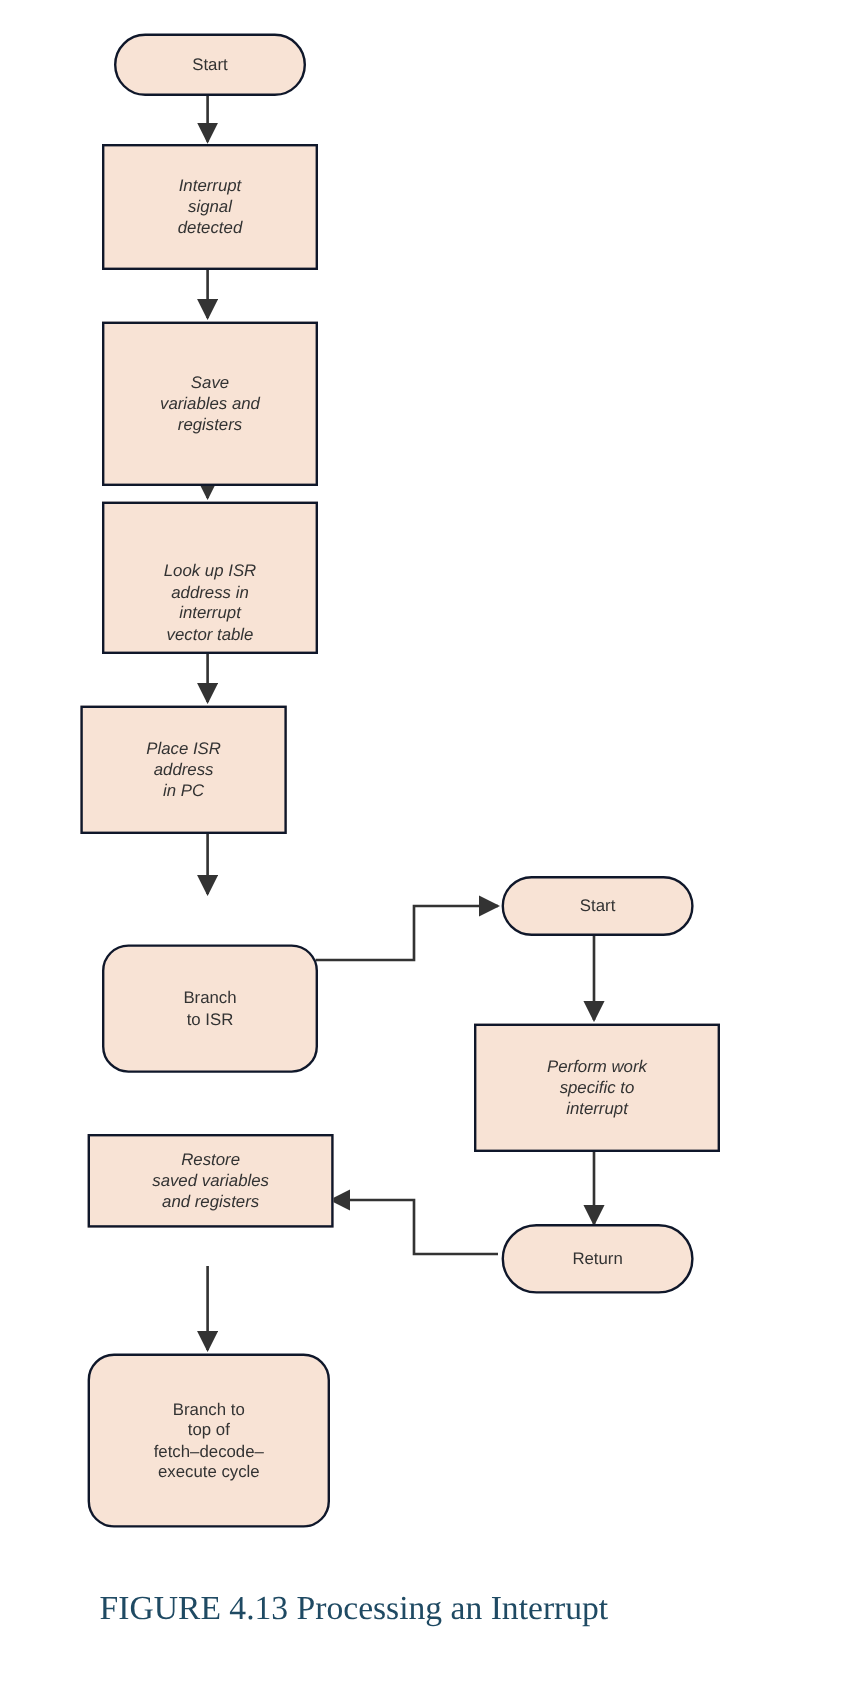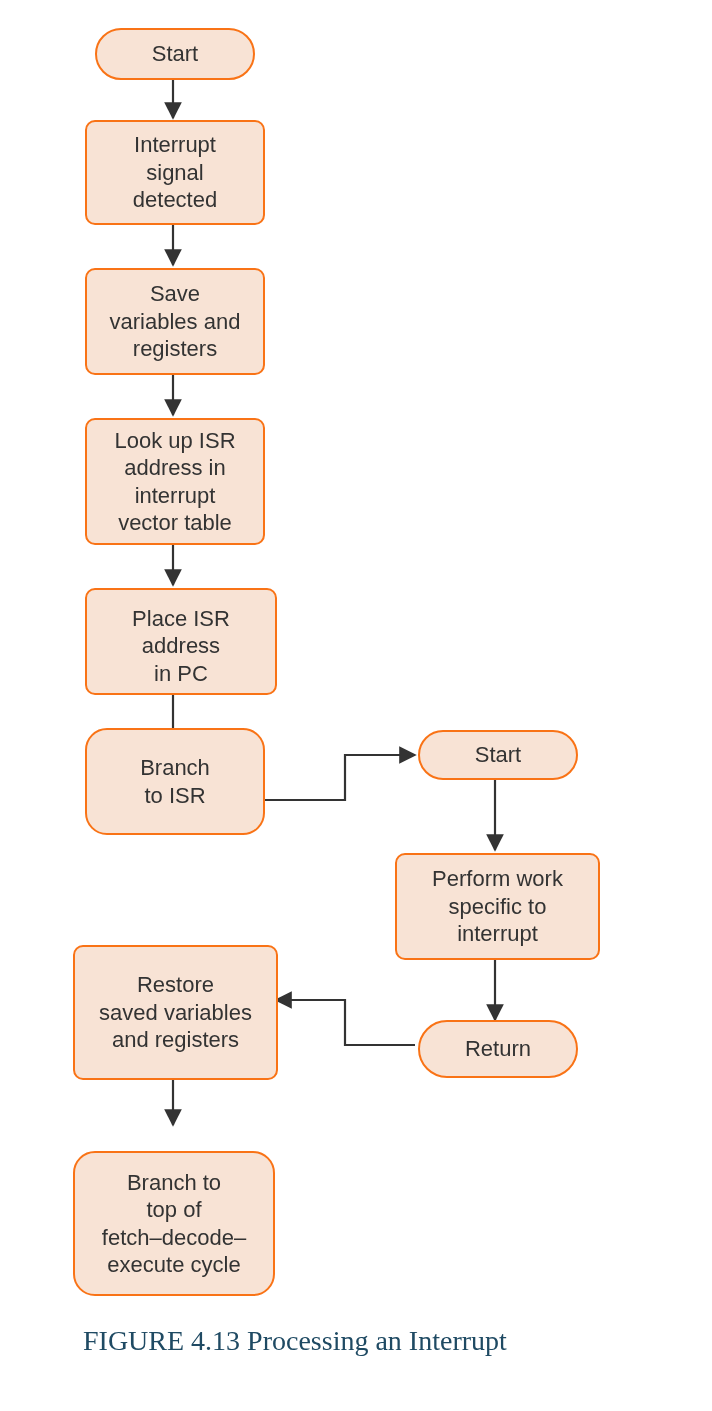--- a/index.html
+++ b/index.html
@@ -16,36 +16,37 @@
   }
   svg.connectors {
     position: absolute;
     left: 0; top: 0;
     width: 712px; height: 1411px;
     pointer-events: none;
   }
   .node {
     position: absolute;
     background: #f8e3d5;
-    border: 2px solid #f97316;
+    border: 2px solid #0f172a;
     box-sizing: border-box;
     display: flex;
     align-items: center;
     justify-content: center;
     text-align: center;
     color: #333;
-    font-size: 22px;
+    font-size: 14px;
     line-height: 1.25;
     padding: 6px 10px;
   }
   .node.terminator {
     border-radius: 999px;
   }
   .node.process {
-    border-radius: 10px;
+    border-radius: 0;
+    font-style: italic;
   }
   .node.rounded {
     border-radius: 22px;
   }
   .caption {
     position: absolute;
     font-family: Georgia, 'Times New Roman', serif;
     font-size: 28px;
     color: #1f4a63;
   }
@@ -86,41 +87,41 @@
   </svg>
 
   <div class="node terminator" style="left:95px; top:28px; width:160px; height:52px;">
     <span>Start</span>
   </div>
 
   <div class="node process" style="left:85px; top:120px; width:180px; height:105px;">
     <span>Interrupt<br>signal<br>detected</span>
   </div>
 
-  <div class="node process" style="left:85px; top:268px; width:180px; height:107px;">
+  <div class="node process" style="left:85px; top:268px; width:180px; height:137px;">
     <span>Save<br>variables and<br>registers</span>
   </div>
 
-  <div class="node process" style="left:85px; top:418px; width:180px; height:127px;">
+  <div class="node process" style="left:85px; top:418px; width:180px; height:127px;align-items:flex-end;">
     <span>Look up ISR<br>address in<br>interrupt<br>vector table</span>
   </div>
 
-  <div class="node process" style="left:85px; top:588px; width:192px; height:107px;align-items:flex-end;">
+  <div class="node process" style="left:67px; top:588px; width:172px; height:107px;">
     <span>Place ISR<br>address<br>in PC</span>
   </div>
 
-  <div class="node rounded" style="left:85px; top:728px; width:180px; height:107px;">
+  <div class="node rounded" style="left:85px; top:787px; width:180px; height:107px;">
     <span>Branch<br>to ISR</span>
   </div>
 
-  <div class="node process" style="left:73px; top:945px; width:205px; height:135px;">
+  <div class="node process" style="left:73px; top:945px; width:205px; height:78px;">
     <span>Restore<br>saved variables<br>and registers</span>
   </div>
 
-  <div class="node rounded" style="left:73px; top:1128px; width:202px; height:145px;margin-top:23px;">
+  <div class="node rounded" style="left:73px; top:1128px; width:202px; height:145px;">
     <span>Branch to<br>top of<br>fetch–decode–<br>execute cycle</span>
   </div>
 
   <div class="node terminator" style="left:418px; top:730px; width:160px; height:50px;">
     <span>Start</span>
   </div>
 
   <div class="node process" style="left:395px; top:853px; width:205px; height:107px;justify-content:center;">
     <span>Perform work<br>specific to<br>interrupt</span>
   </div>

